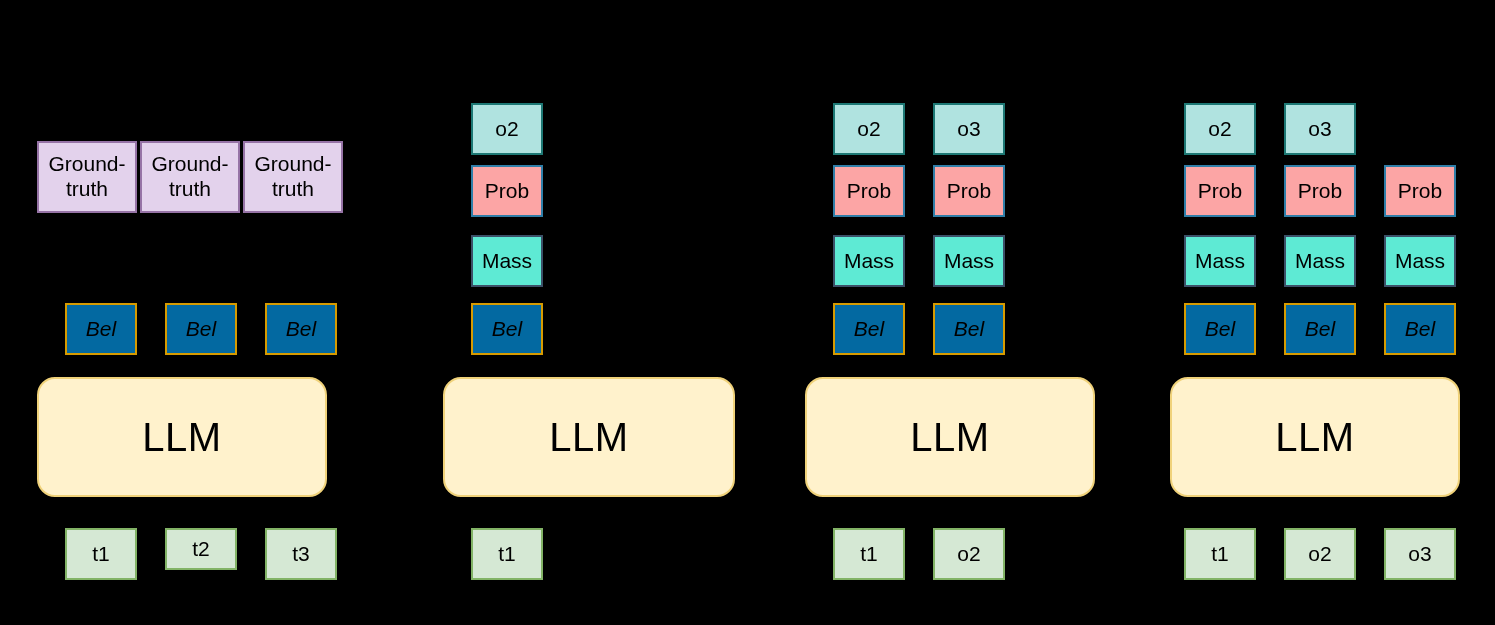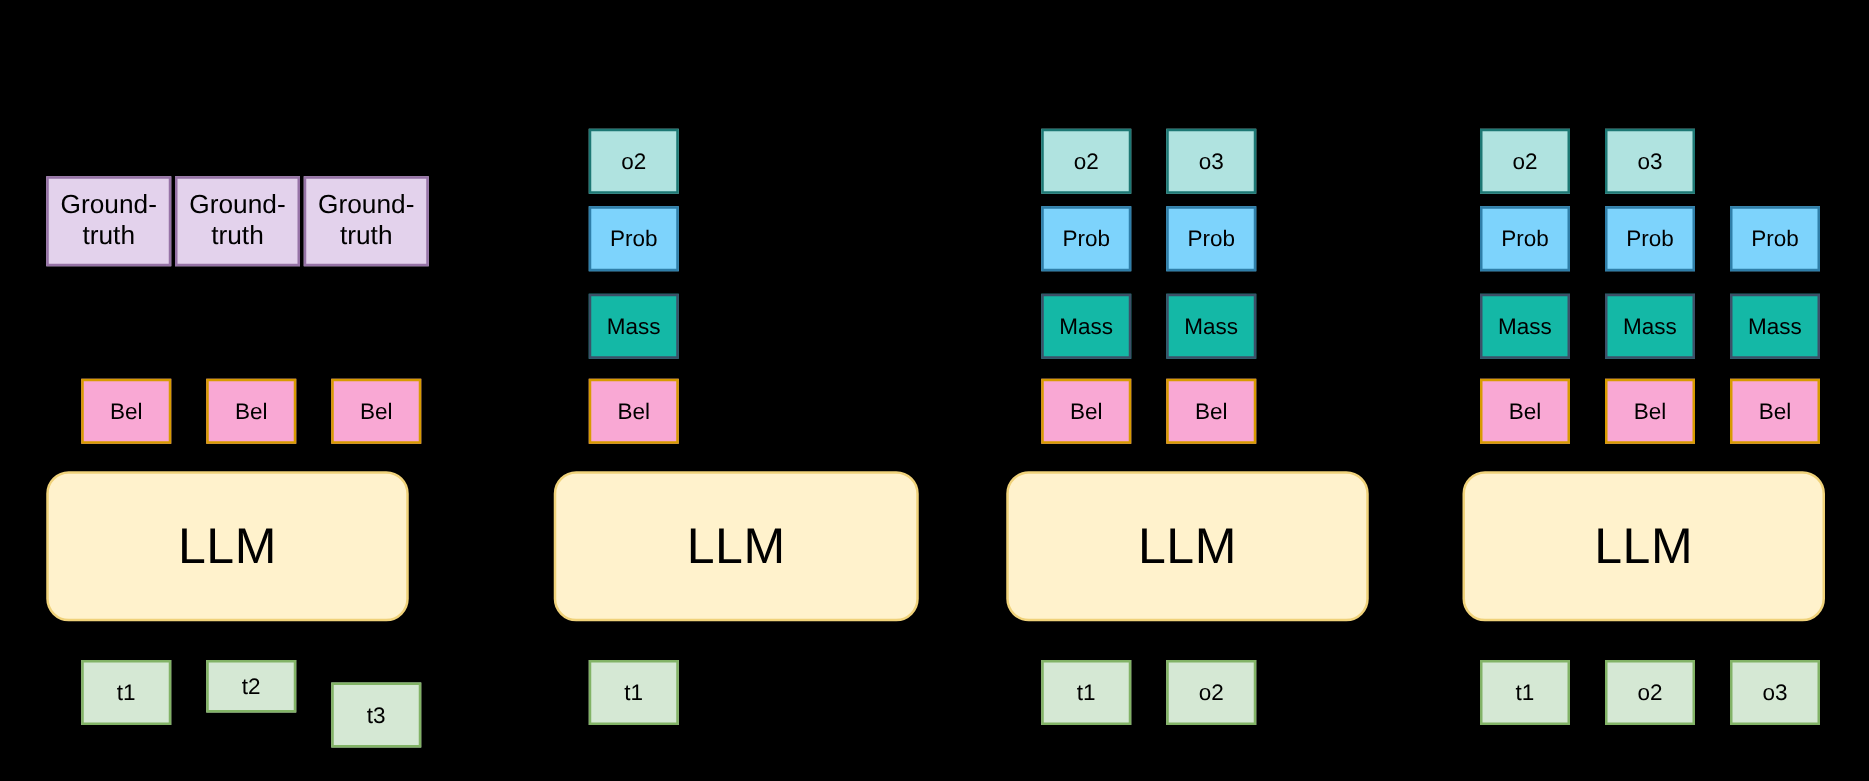--- a/index.html
+++ b/index.html
@@ -30,44 +30,45 @@
     position: absolute;
     box-sizing: border-box;
     display: flex;
     align-items: center;
     justify-content: center;
     text-align: center;
     color: #000000;
     line-height: 1.12;
     border-width: 2px;
     border-style: solid;
-    font-size: 18px;
+    font-size: 21px;
   }
   .cell.gt {
     background: #e3d2ec;
     border-color: #9673a6;
     font-size: 21px;
     flex-direction: column;
     line-height: 1.18;
   }
   .cell.obs {
     background: #b0e3e0;
     border-color: #1d7874;
   }
   .cell.prob {
-    background: #7dd3fc;
+    background: #fca5a5;
     border-color: #2f7ea8;
   }
   .cell.mass {
-    background: #14b8a6;
+    background: #5eead4;
     border-color: #3c5068;
   }
   .cell.bel {
-    background: #f9a8d4;
+    background: #0369a1;
     border-color: #d79b00;
+    font-style: italic;
   }
   .cell.tok {
     background: #d5e8d4;
     border-color: #82b366;
   }
   .llm {
     position: absolute;
     box-sizing: border-box;
     background: #fff2cc;
     border: 2px solid #f0d27a;
@@ -95,21 +96,21 @@
       </div>
       <div class="cell gt" style="left: 206px; top: 141px; width: 100px; height: 72px;">
         <span>Ground-</span>
         <span>truth</span>
       </div>
       <div class="cell bel" style="left: 28px; top: 303px; width: 72px; height: 52px;">Bel</div>
       <div class="cell bel" style="left: 128px; top: 303px; width: 72px; height: 52px;">Bel</div>
       <div class="cell bel" style="left: 228px; top: 303px; width: 72px; height: 52px;">Bel</div>
       <div class="cell tok" style="left: 28px; top: 528px; width: 72px; height: 52px;">t1</div>
       <div class="cell tok" style="left: 128px; top: 528px; width: 72px; height: 42px;">t2</div>
-      <div class="cell tok" style="left: 228px; top: 528px; width: 72px; height: 52px; margin-top: 18px;">t3</div>
+      <div class="cell tok" style="left: 228px; top: 528px; width: 72px; height: 52px;">t3</div>
       <div class="llm" style="left: 0px; top: 377px; width: 290px; height: 120px;">LLM</div>
     </div>
     <div class="group" style="left: 443px; width: 292px;">
       <div class="cell obs" style="left: 28px; top: 103px; width: 72px; height: 52px;">o2</div>
       <div class="cell prob" style="left: 28px; top: 165px; width: 72px; height: 52px;">Prob</div>
       <div class="cell mass" style="left: 28px; top: 235px; width: 72px; height: 52px;">Mass</div>
       <div class="cell bel" style="left: 28px; top: 303px; width: 72px; height: 52px;">Bel</div>
       <div class="cell tok" style="left: 28px; top: 528px; width: 72px; height: 52px;">t1</div>
       <div class="llm" style="left: 0px; top: 377px; width: 292px; height: 120px;">LLM</div>
     </div>

